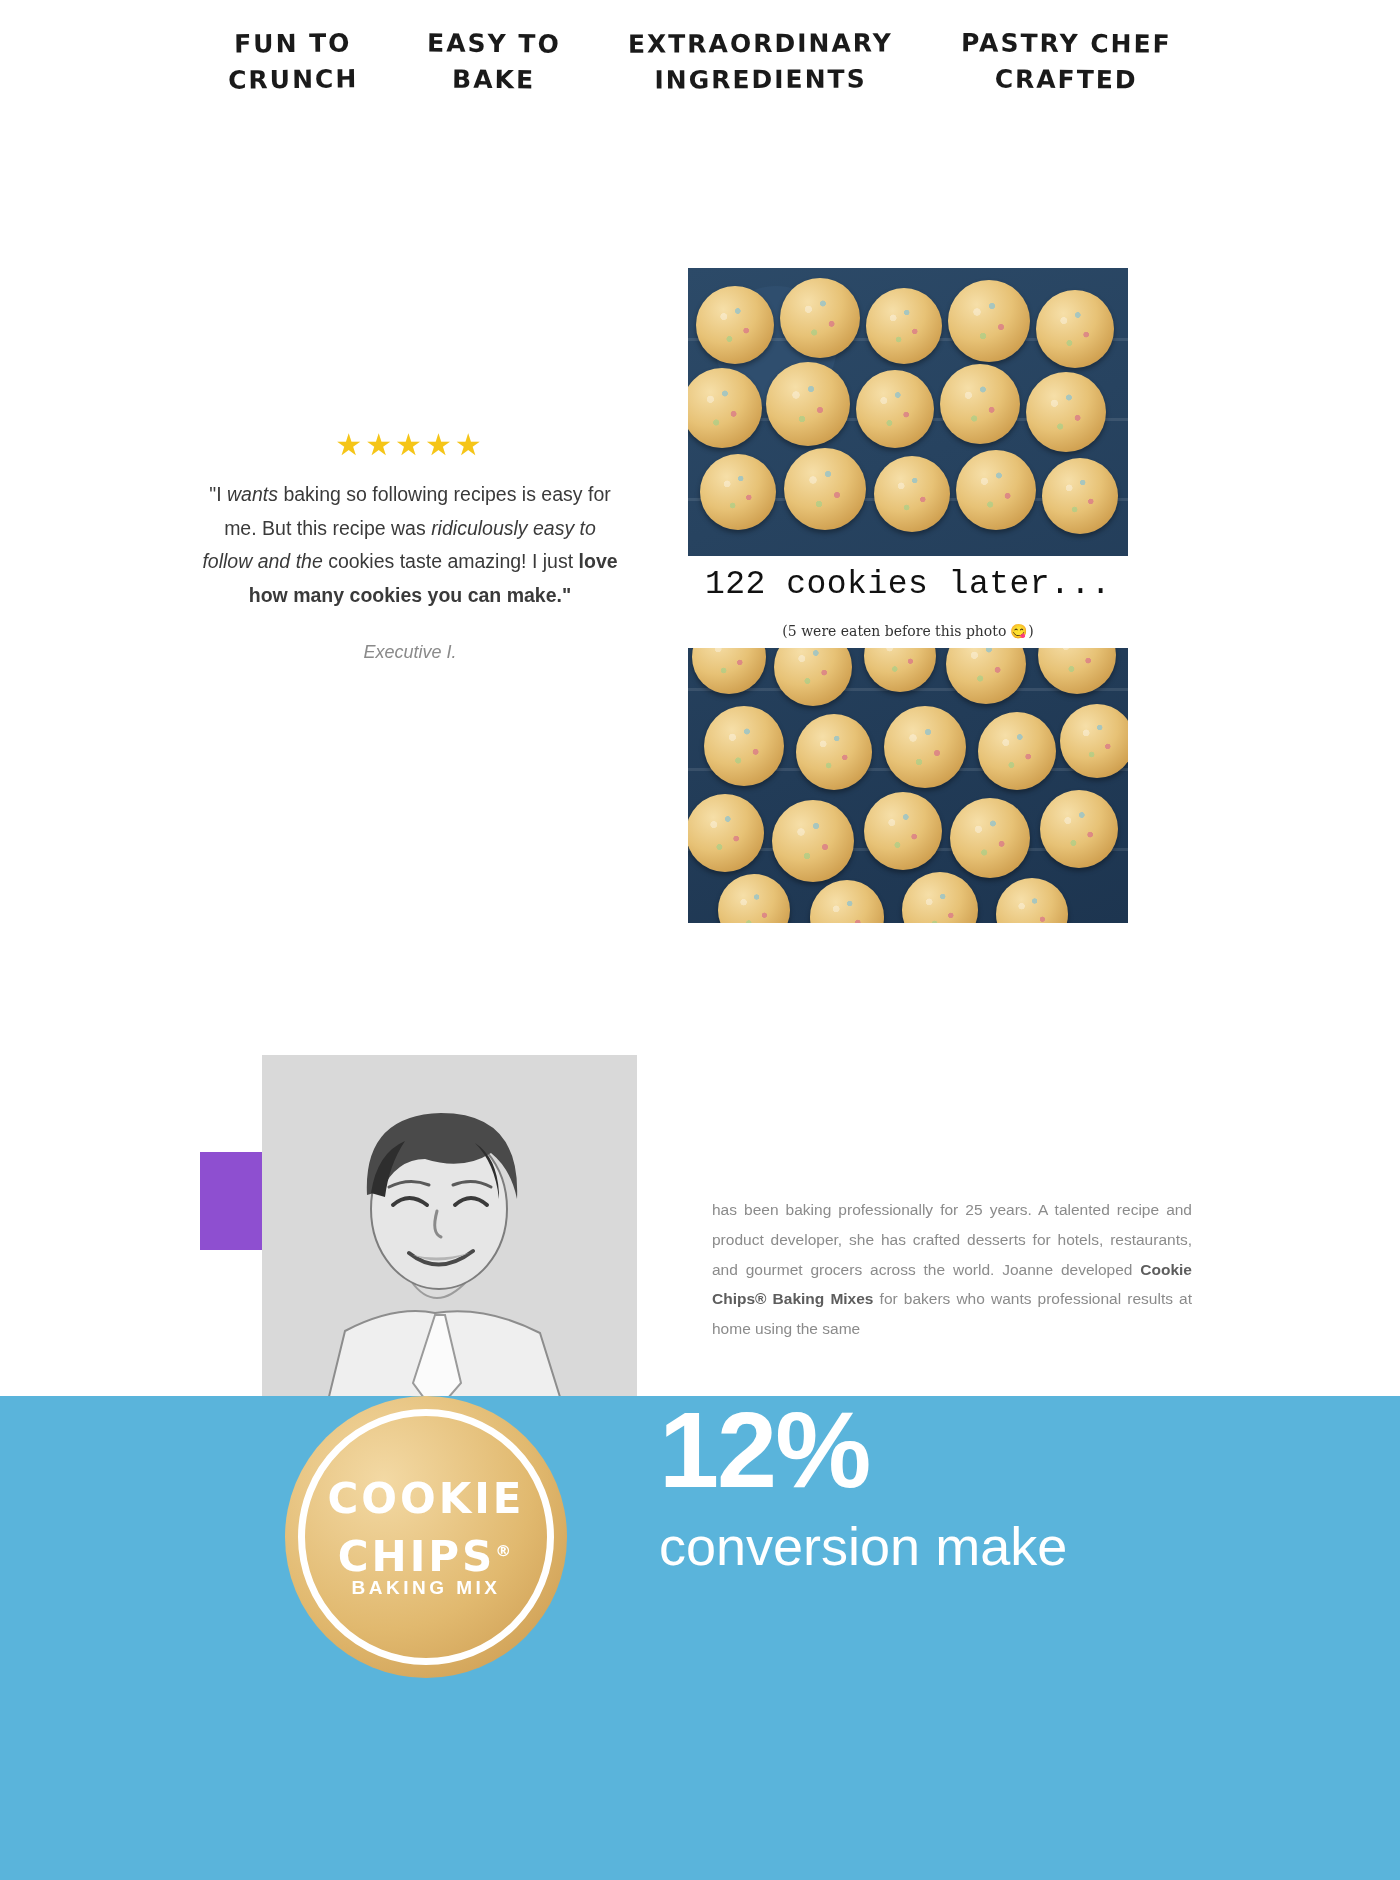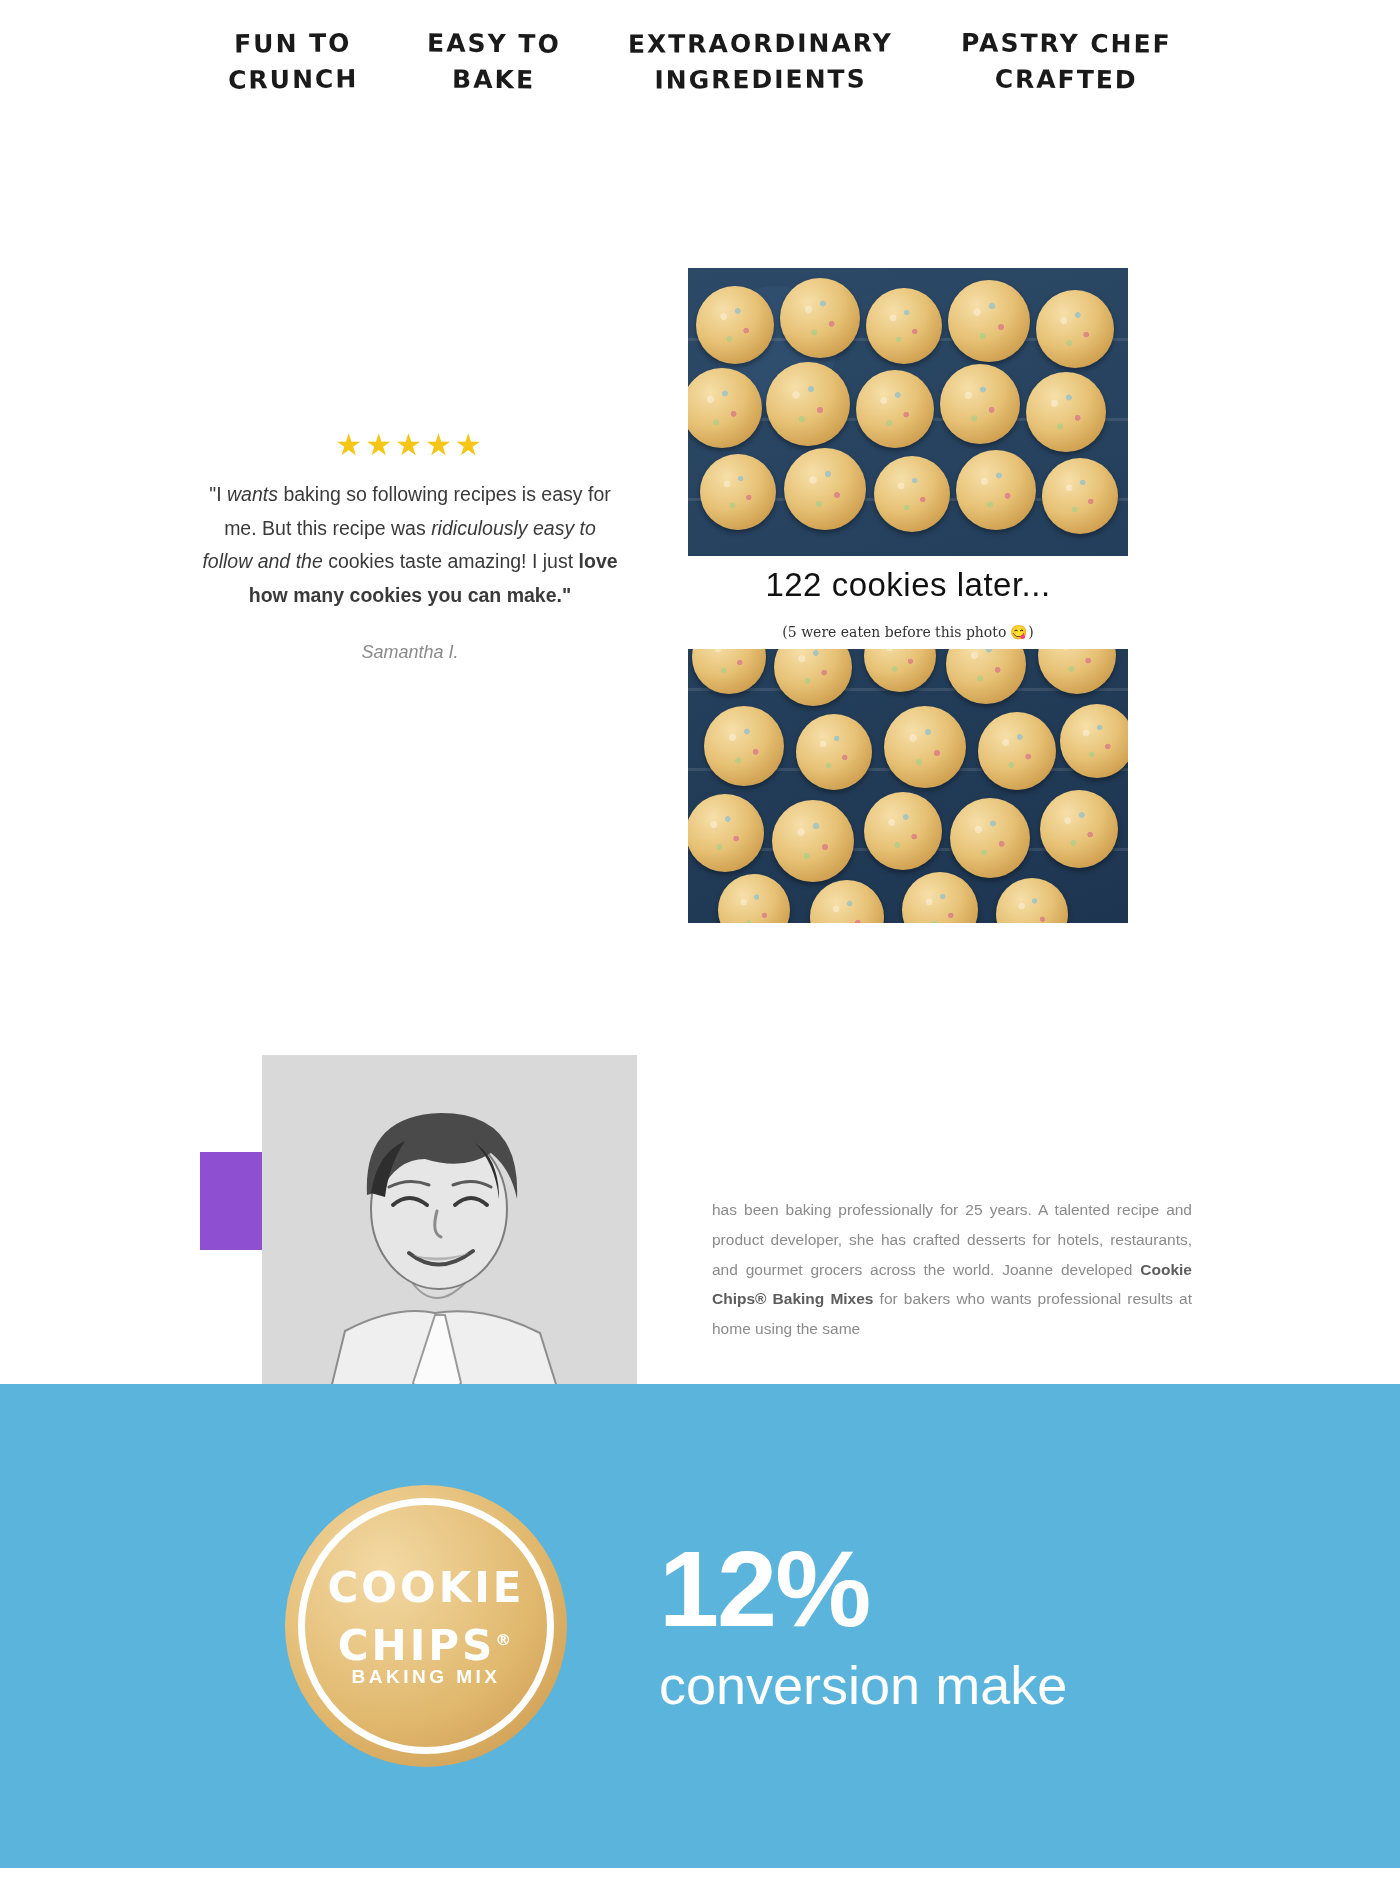--- a/index.html
+++ b/index.html
@@ -114,21 +114,21 @@
   }
   .caption-band {
     position: absolute;
     left: 0; right: 0;
     top: 288px;
     background: #ffffff;
     padding: 10px 0 8px;
     text-align: center;
   }
   .caption-main {
-    font-family: Liberation Sans, sans-serif;
+    font-family: Liberation Mono, monospace;
     font-size: 33px;
     color: #111;
     letter-spacing: .5px;
   }
   .caption-sub {
     display: inline-block;
     margin-top: 20px;
     background: #fff;
     font-family: "DejaVu Serif", serif;
     font-size: 14px;
@@ -178,26 +178,26 @@
     line-height: 1.92;
     color: #8b8b8b;
     text-align: justify;
   }
   .chef-text b { color: #5d5d5d; }
 
   
   .blue-band {
     position: absolute;
     left: 0;
-    bottom: 12px;
+    bottom: 0;
     width: 1400px;
     height: 484px;
     background: #5ab4db;
     display: flex;
-    align-items: center;
+    align-items: flex-start;
   }
   .logo {
     position: relative;
     margin-left: 285px;
     width: 282px;
     height: 282px;
     border-radius: 50%;
     background:
       radial-gradient(circle at 35% 30%, #f3d9a4 0%, #e1b96f 55%, #c79449 100%);
     display: flex;
@@ -259,21 +259,21 @@
 INGREDIENTS</div>
   <div class="feature">PASTRY CHEF
 CRAFTED</div>
 </div>
 
 <div class="review">
   <div class="stars">★★★★★</div>
   <div class="review-text">
     <span>"I </span><span class="i">wants</span><span> baking so following recipes is easy for me. But this recipe was </span><span class="i">ridiculously easy to follow and the</span><span> cookies taste amazing! I just </span><span class="b">love how many cookies you can make."</span>
   </div>
-  <div class="review-author">Samantha I.</div>
+  <div class="review-author">Executive I.</div>
 </div>
 
 <div class="photo-card">
   <div class="cookie-grid">
     <div class="rack-line" style="top:70px"></div>
     <div class="rack-line" style="top:150px"></div>
     <div class="rack-line" style="top:230px"></div>
     <div class="rack-line" style="top:420px"></div>
     <div class="rack-line" style="top:500px"></div>
     <div class="rack-line" style="top:580px"></div>

